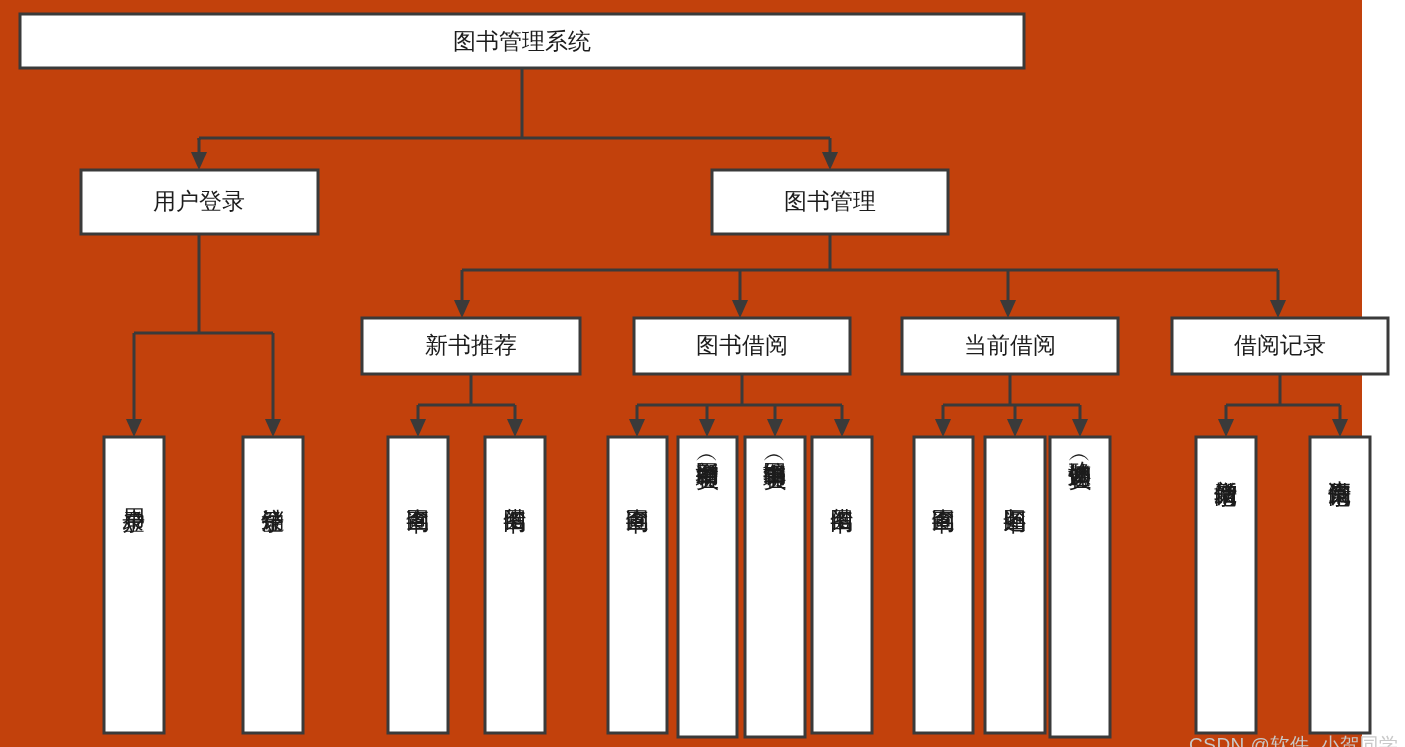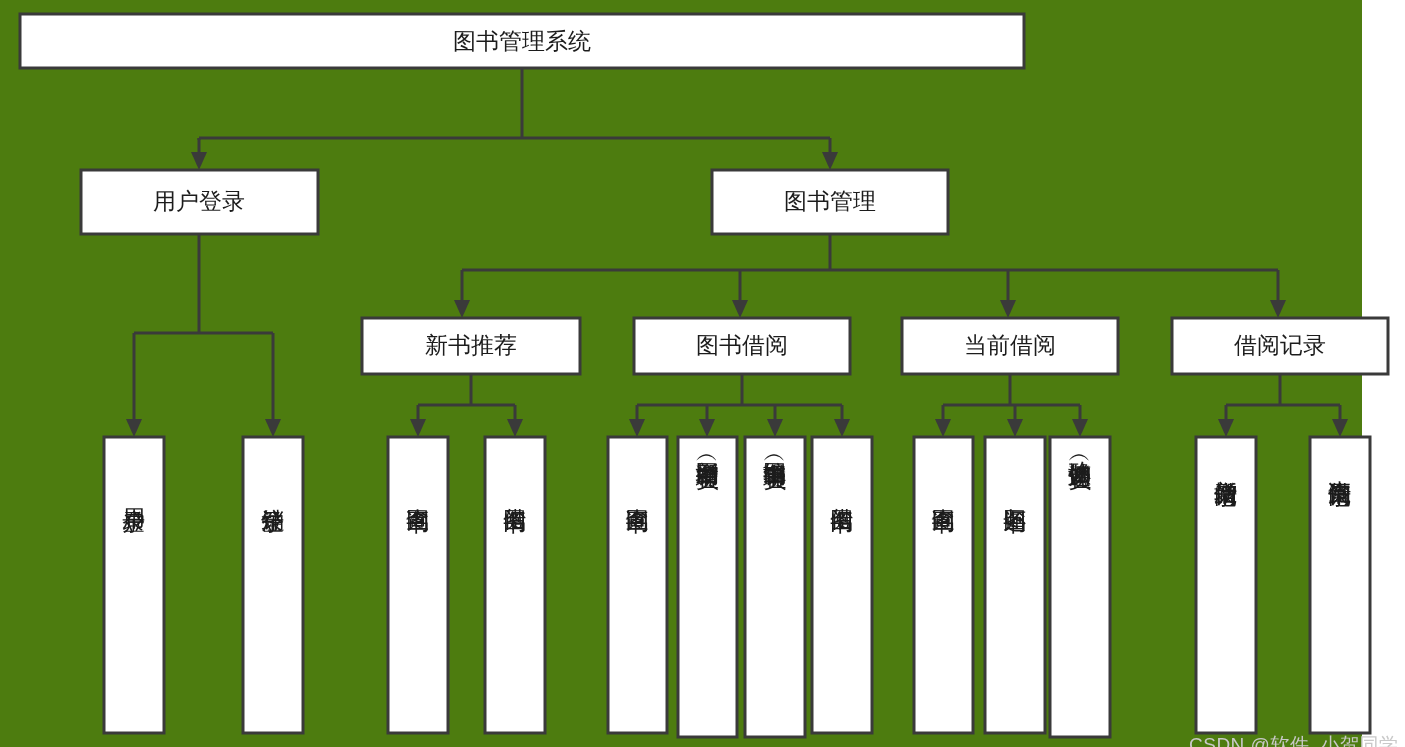--- a/index.html
+++ b/index.html
@@ -10,21 +10,21 @@
   body {
     width: 1405px;
     height: 747px;
     font-family: "Liberation Sans", "DejaVu Sans", sans-serif;
     overflow: hidden;
   }
   #diagram-root {
     position: relative;
     width: 1362px;
     height: 747px;
-    background: #4d7c0f;
+    background: #c2410c;
   }
   svg.diagram {
     position: absolute;
     top: 0;
     left: 0;
     width: 1405px;
     height: 747px;
   }
   .node-box {
     fill: #ffffff;

